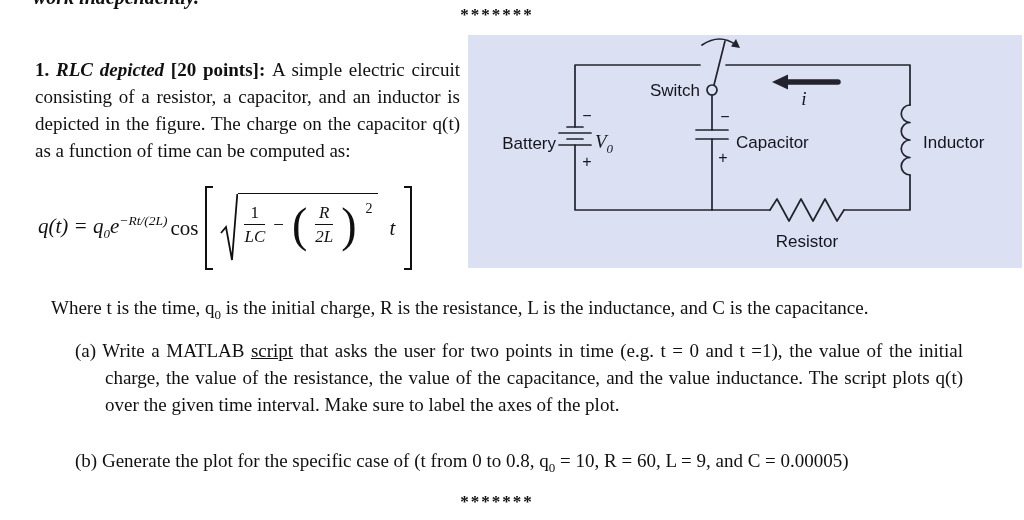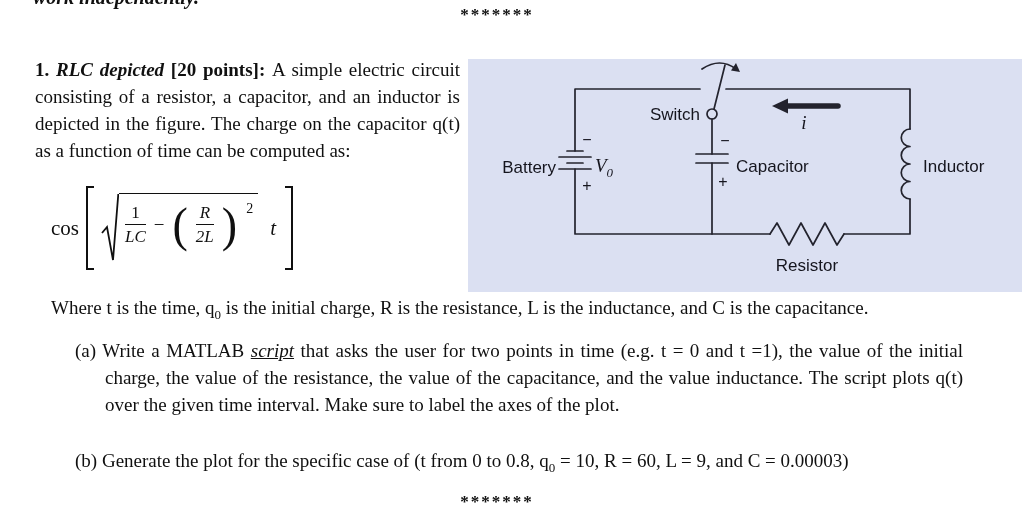--- a/index.html
+++ b/index.html
@@ -13,54 +13,55 @@
   .stars { position: absolute; left: 0; width: 994px; text-align: center; font-weight: bold; font-size: 17px; letter-spacing: 2px; }
   .stars-top { top: 5px; }
   .stars-bottom { top: 492px; }
 
   .intro { position: absolute; left: 35px; top: 56px; width: 425px; font-size: 19px; line-height: 27px; text-align: justify; margin: 0; }
   .where { position: absolute; left: 35px; top: 278px; width: 956px; font-size: 19px; line-height: 27px; text-align: justify; margin: 16px; }
   .list-item { position: absolute; font-size: 19px; line-height: 27px; margin: 0; padding-left: 30px; text-indent: -30px; }
   .item-a { left: 75px; top: 337px; width: 888px; text-align: justify; }
   .item-b { left: 75px; top: 447px; width: 912px; }
   sub { font-size: 13px; }
-  .u { text-decoration: underline; font-style: italic; }
+  .u { text-decoration: underline; }
   .f-it { font-style: italic; }
 
   
   .formula { position: absolute; left: 38px; top: 186px; height: 84px; display: flex; align-items: center; font-size: 21px; }
   .f-exp { font-style: italic; font-size: 13.5px; vertical-align: super; line-height: 0; }
-  .f-cos { margin-left: 13px; }
+  .f-cos { margin-left: 3px; }
   .bracket { width: 8px; align-self: stretch; }
   .bracket.left  { border-left: 2.2px solid #101010; border-top: 2.2px solid #101010; border-bottom: 2.2px solid #101010; margin-left: 7px; }
   .bracket.right { border-right: 2.2px solid #101010; border-top: 2.2px solid #101010; border-bottom: 2.2px solid #101010; margin-left: 9px; }
   .sqrt { display: flex; align-items: flex-start; margin-left: 7px; }
   .sqrt-body { border-top: 1.8px solid #101010; display: flex; align-items: center; gap: 8px; padding: 9px 5px 0 6px; }
   .frac { display: inline-flex; flex-direction: column; align-items: center; font-size: 17px; line-height: 1.15; }
   .frac-rule { align-self: stretch; border-top: 1.6px solid #101010; margin: 1.5px 0; height: 0; }
   .bigp { font-size: 46px; line-height: 0; transform: scaleY(1.05); }
   .pow { font-size: 14px; align-self: flex-start; margin: -2px 0 0 1px; }
   .t-var { font-style: italic; margin-left: 12px; }
   .minus { font-size: 19px; }
 
   
-  .circuit-panel { position: absolute; left: 468px; top: 35px; width: 554px; height: 233px; margin-top: 24px; }
+  .circuit-panel { position: absolute; left: 468px; top: 35px; width: 554px; height: 233px; }
   .clabel { font-family: "Liberation Sans", sans-serif; font-size: 17px; fill: #15151e; }
   .cmath  { font-family: "Liberation Serif", serif; font-style: italic; font-size: 19px; fill: #15151e; }
   .csign  { font-family: "Liberation Sans", sans-serif; font-size: 16px; fill: #15151e; }
 </style>
 </head>
 <body>
 
 <div class="top-frag">work independently.</div>
 <div class="stars stars-top">*******</div>
 
 <p class="intro"><b>1. </b><b class="f-it">RLC depicted </b><b>[20 points]: </b><span>A simple electric circuit consisting of a resistor, a capacitor, and an inductor is depicted in the figure. The charge on the capacitor q(t) as a function of time can be computed as:</span></p>
 
 <div class="formula">
+  <span class="f-it"><span>q(t) = q</span><sub>0</sub><span>e</span><sup class="f-exp">−Rt/(2L)</sup></span>
   <span class="f-cos">cos</span>
   <span class="bracket left"></span>
   <span class="sqrt">
     <svg width="18" height="70" viewBox="0 0 18 70">
         <polyline points="1,40 6,34 12,67 17.3,1" fill="none" stroke="#101010" stroke-width="1.8"></polyline>
       </svg>
     <span class="sqrt-body">
       <span class="frac">
           <span>1</span>
           <span class="frac-rule"></span>
@@ -122,15 +123,15 @@
     <text class="clabel" x="455" y="113">Inductor</text>
     <text class="clabel" x="339" y="212" text-anchor="middle">Resistor</text>
     <text class="cmath" x="336" y="70" text-anchor="middle">i</text>
   </svg>
 </div>
 
 <p class="where"><span>Where t is the time, q</span><sub>0</sub><span> is the initial charge, R is the resistance, L is the inductance, and C is the capacitance.</span></p>
 
 <p class="list-item item-a"><span>(a) </span><span>Write a MATLAB </span><span class="u">script</span><span> that asks the user for two points in time (e.g. t = 0 and t =1), the value of the initial charge, the value of the resistance, the value of the capacitance, and the value inductance. The script plots q(t) over the given time interval. Make sure to label the axes of the plot.</span></p>
 
-<p class="list-item item-b"><span>(b) </span><span>Generate the plot for the specific case of (t from 0 to 0.8, q</span><sub>0</sub><span> = 10, R = 60, L = 9, and C = 0.00003)</span></p>
+<p class="list-item item-b"><span>(b) </span><span>Generate the plot for the specific case of (t from 0 to 0.8, q</span><sub>0</sub><span> = 10, R = 60, L = 9, and C = 0.00005)</span></p>
 
 <div class="stars stars-bottom">*******</div>
 
 </body></html>

